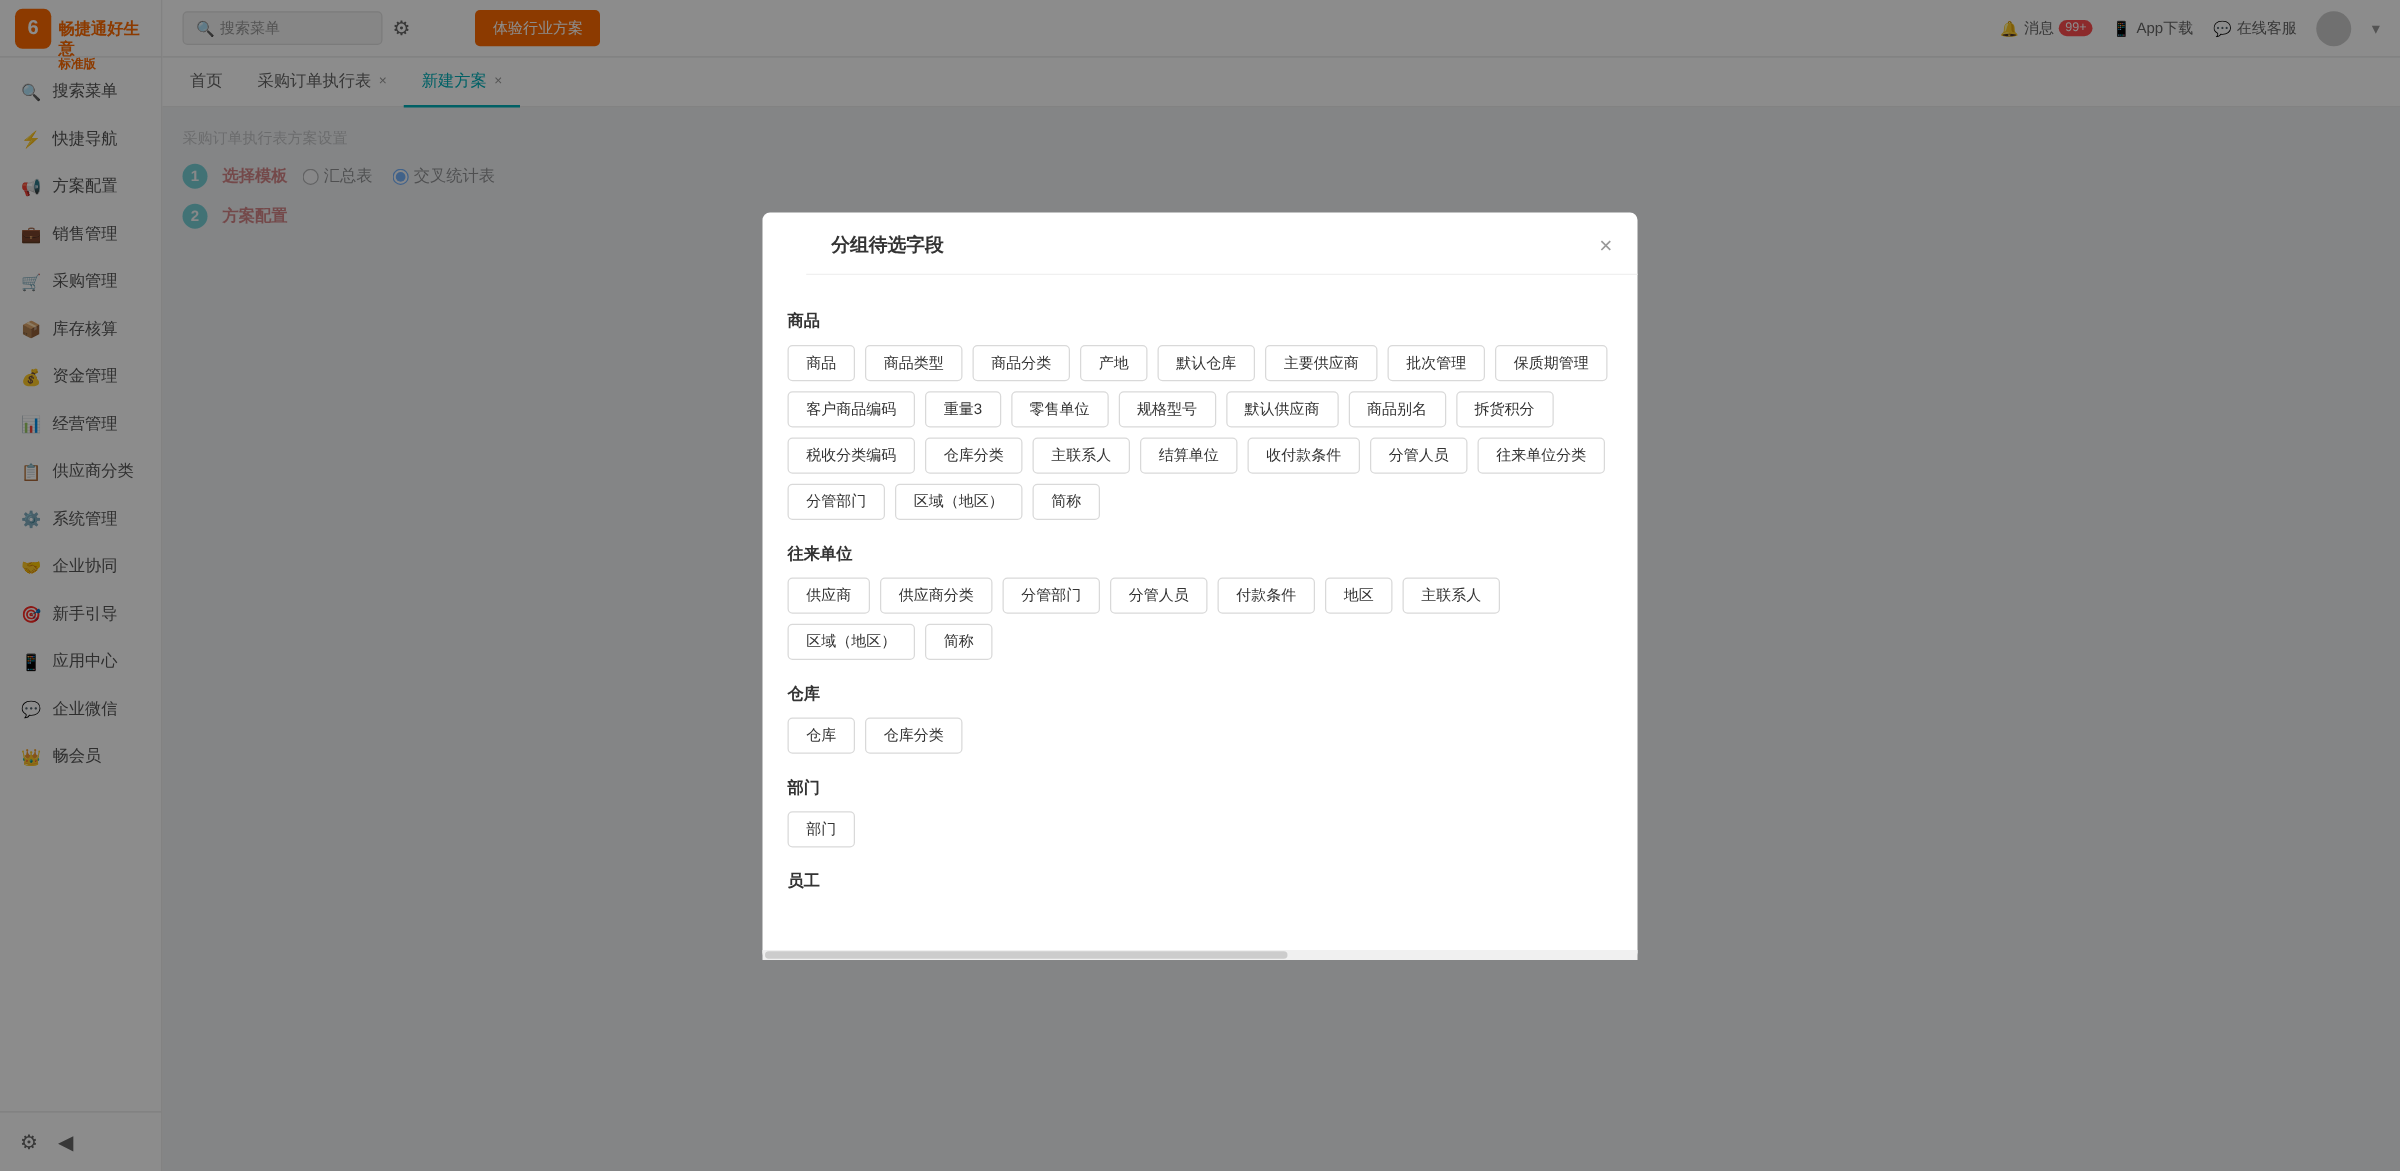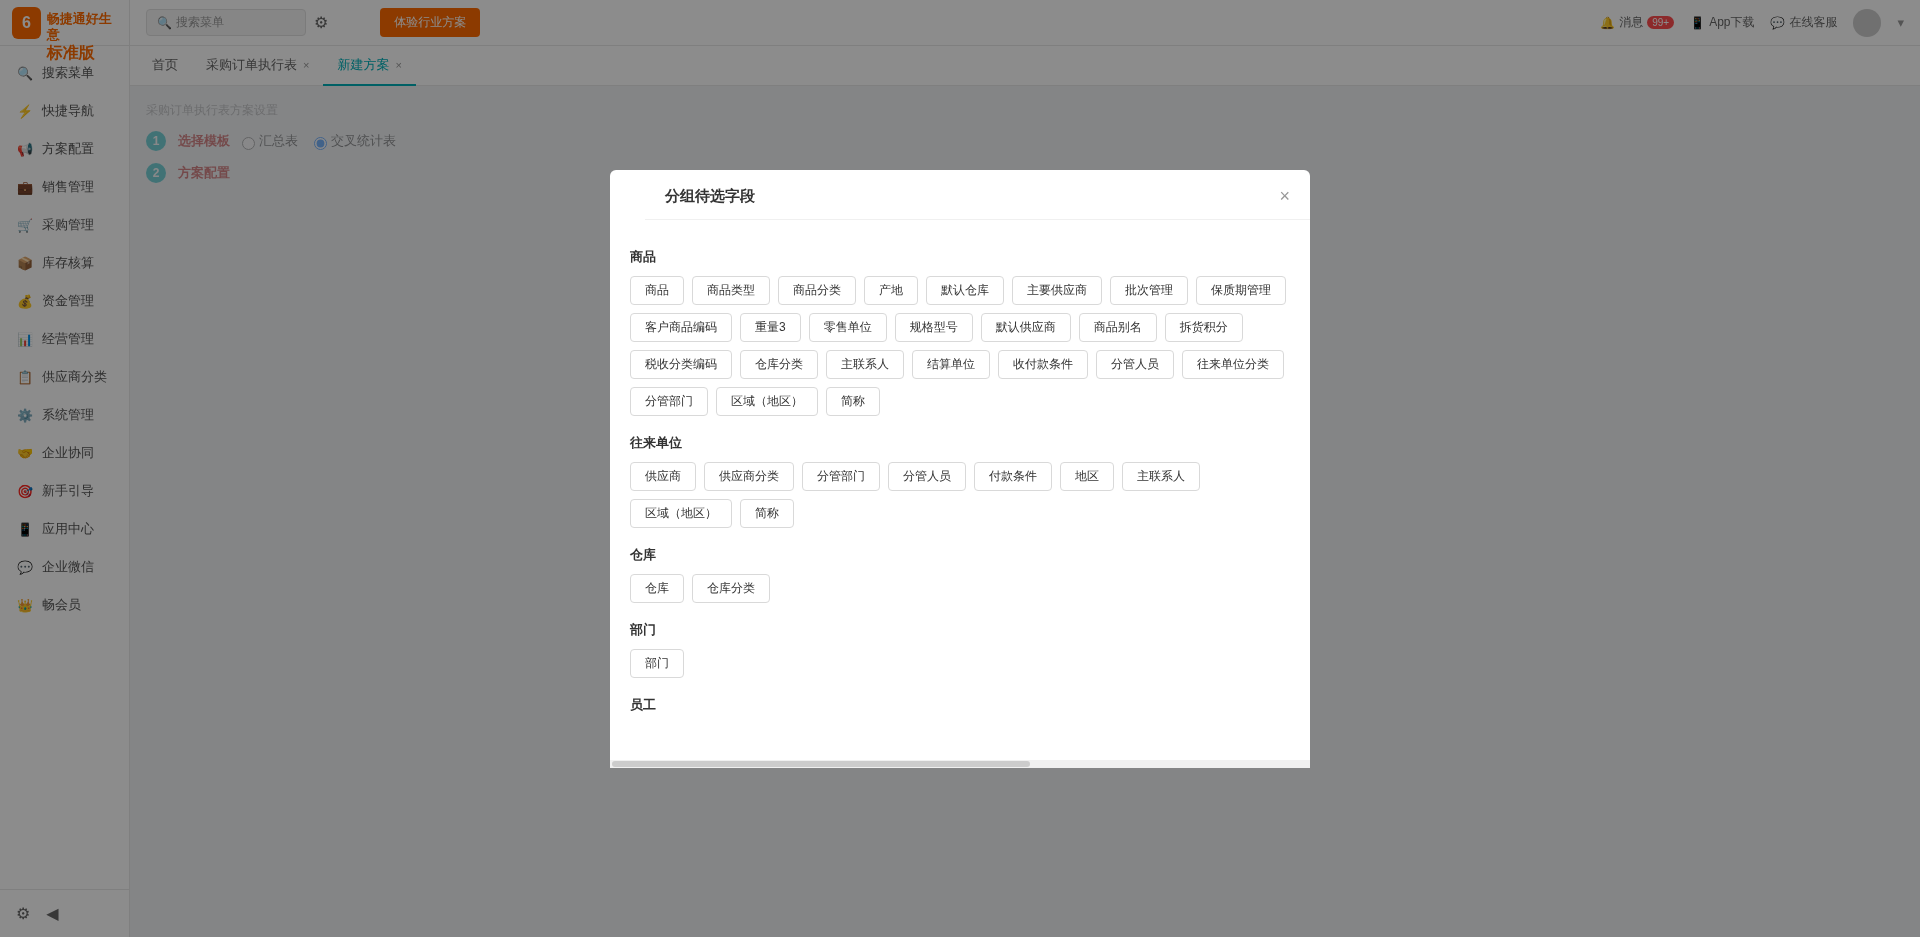--- a/index.html
+++ b/index.html
@@ -157,33 +157,33 @@
       display: flex; align-items: center; gap: 12px;
       margin-bottom: 12px;
     }
     .step-badge {
       background: #00b0b9; color: #fff; border-radius: 50%;
       width: 20px; height: 20px; display: flex; align-items: center;
       justify-content: center; font-size: 12px; font-weight: bold;
     }
     .step-label { font-size: 13px; font-weight: bold; color: #b91c1c; }
     .radio-group { display: flex; gap: 16px; align-items: center; }
-    .radio-item { display: flex; align-items: flex-end; gap: 4px; font-size: 13px; }
+    .radio-item { display: flex; align-items: center; gap: 4px; font-size: 13px; }
   </style>
 </head>
 <body>
 
 <div class="sidebar">
   <div class="sidebar-logo">
     <div class="logo-icon">
       <span>6</span>
     </div>
     <div class="logo-text">
       <div>畅捷通好生意</div>
-      <div style="font-size:16px;">标准版</div>
+      <div style="font-size:10px;">标准版</div>
     </div>
   </div>
   <div class="sidebar-nav">
 
   <div class="sidebar-item">
         <span class="si-icon">🔍</span>
         <span>搜索菜单</span>
       </div>
       <div class="sidebar-item">
         <span class="si-icon">⚡</span>

